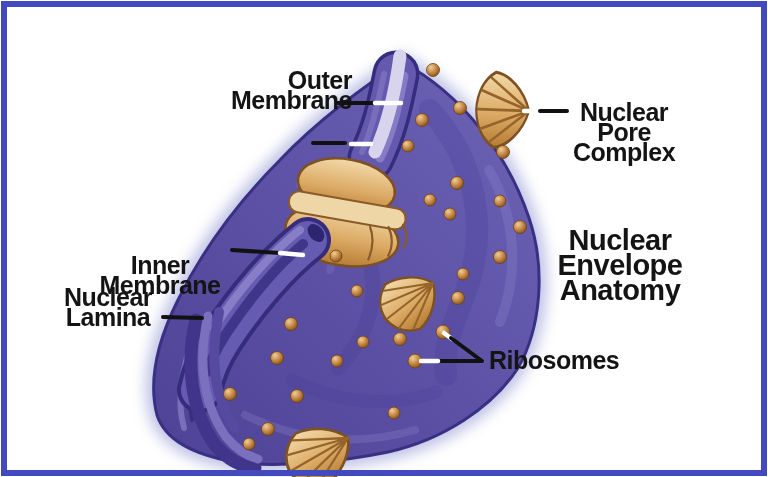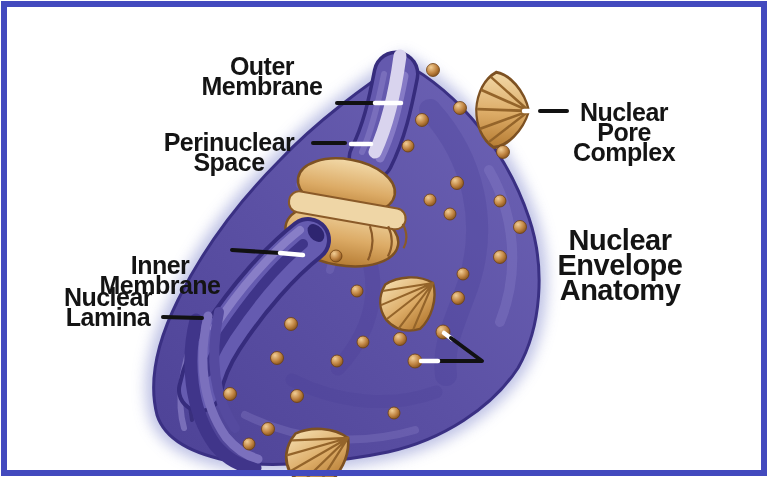--- a/index.html
+++ b/index.html
@@ -23,21 +23,21 @@
   .title{
     position:absolute; z-index:20;
     font-weight:bold; font-size:29px; line-height:25px;
     color:#141414; text-align:center; white-space:pre-line;
     letter-spacing:-0.5px;
   }
   .caption{
     position:absolute; z-index:20;
     font-weight:bold; font-size:30px; color:#141414; letter-spacing:0px;
   }
-  .lbl-outer{ left:172px; top:56px;  width:180px; }
+  .lbl-outer{ left:172px; top:70px;  width:180px;text-align:right; }
   .lbl-peri{  left:139px; top:132px; width:180px; }
   .lbl-inner{ left:70px;  top:219px; width:180px;margin-top:36px; }
   .lbl-lamina{left:18px;  top:287px; width:180px; }
   .lbl-npc{   left:534px; top:102px; width:180px; }
   .lbl-ribo{  left:489px; top:350px; text-align:left; }
   .ttl{       left:525px; top:228px; width:190px; }
   .cap{       left:455px; top:417px; }
 </style>
 </head>
 <body>
@@ -163,27 +163,26 @@
       <path d="M524 111 L540 111" stroke="#ffffff" stroke-width="4.5"></path>
       <path d="M540 111 L567 111" stroke="#111111" stroke-width="4"></path>
       <path d="M444 333 L452 339" stroke="#ffffff" stroke-width="4.5"></path>
       <path d="M451 338 L482 361 L438 361" stroke="#111111" stroke-width="4" stroke-linejoin="round"></path>
       <path d="M438 361 L421 361" stroke="#ffffff" stroke-width="4.5"></path>
     </g>
   </svg>
 
   <div class="callout lbl-outer">Outer
 Membrane</div>
-  <div class="callout lbl-peri">Perinuclear
-Space</div>
   <div class="callout lbl-inner">Inner
 Membrane</div>
   <div class="callout lbl-lamina">Nuclear
 Lamina</div>
   <div class="callout lbl-npc">Nuclear
 Pore
 Complex</div>
+  <div class="callout lbl-ribo">Ribosomes</div>
   <div class="title ttl">Nuclear
 Envelope
 Anatomy</div>
 
   <div class="frame"></div>
 </div>
 
 </body></html>

